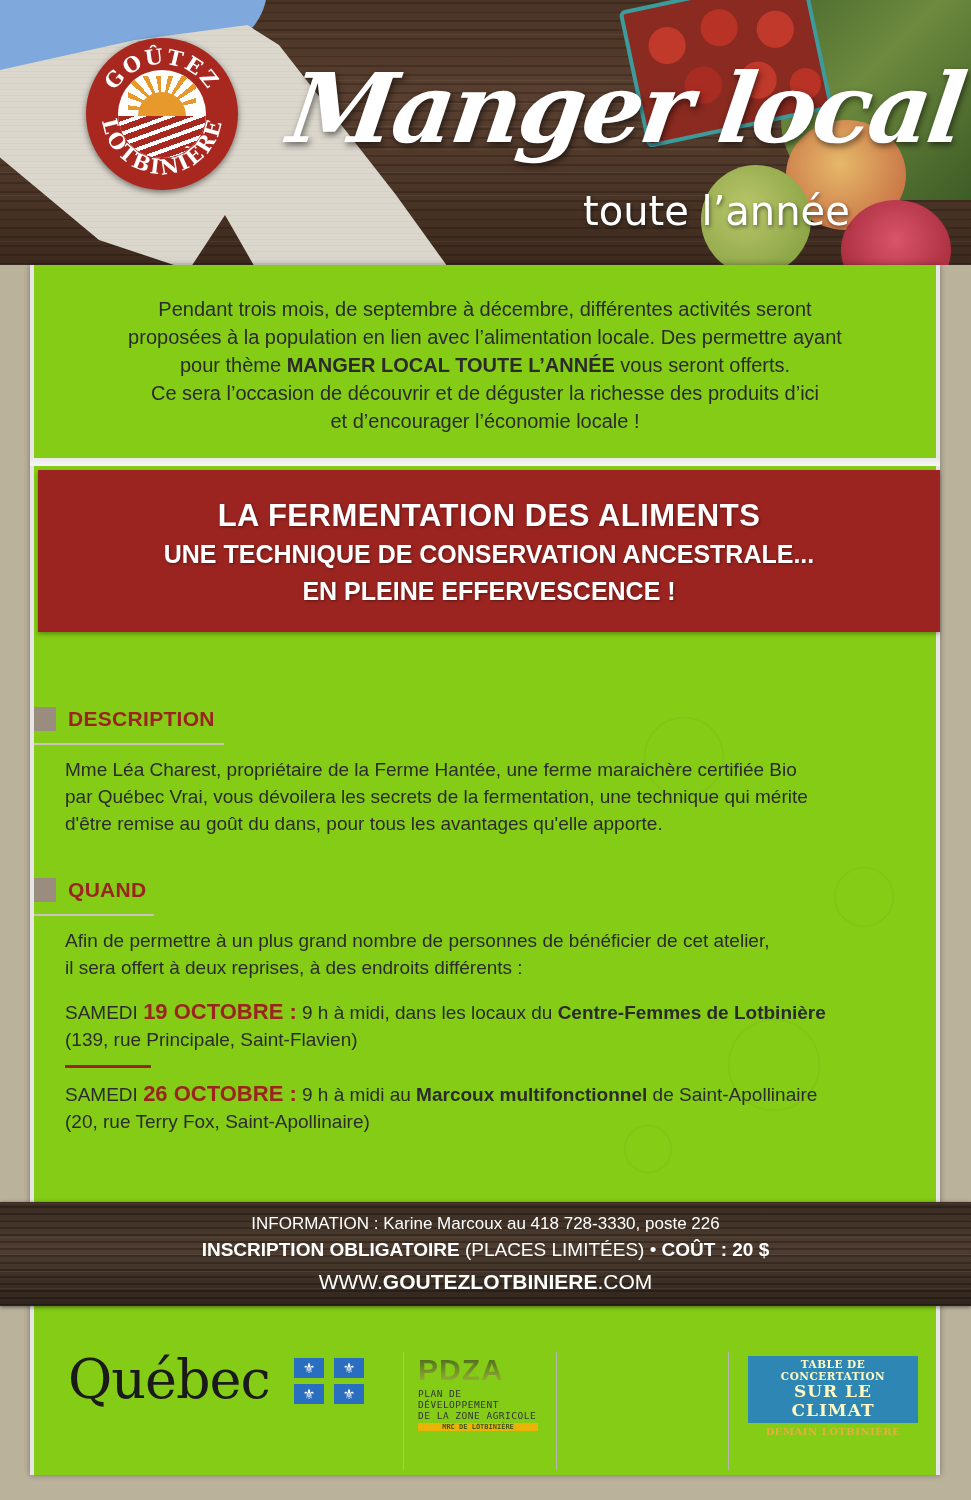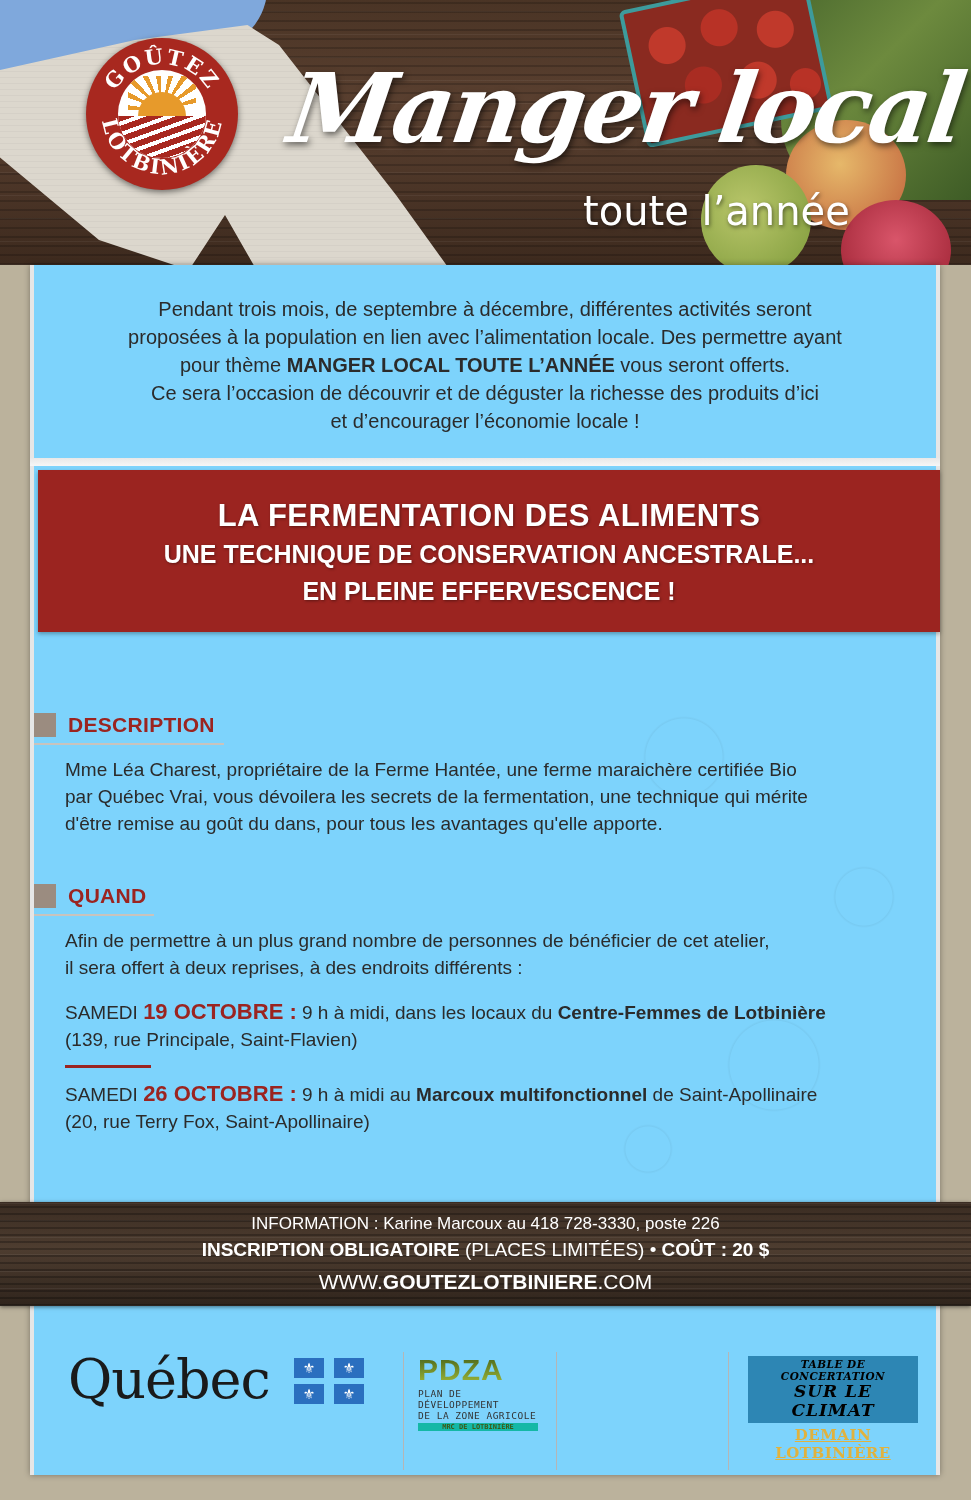--- a/index.html
+++ b/index.html
@@ -91,21 +91,21 @@
   }
   .title-sub {
     position: absolute; left: 583px; top: 188px;
     font-family: "DejaVu Sans", sans-serif; font-size: 40px; color: #fff;
     text-shadow: 1px 2px 4px rgba(0,0,0,0.5); white-space: nowrap;
   }
 
   
   .card {
     position: absolute; left: 30px; top: 265px; width: 910px; height: 1210px;
-    background: #7dd3fc;
+    background: #84cc16;
     box-shadow: 0 0 6px rgba(0,0,0,0.35);
     border-left: 4px solid #e6e6e6; border-right: 4px solid #e6e6e6;
   }
   .card-bg-doodles {
     position: absolute; right: 0; top: 380px; width: 360px; height: 560px;
     background:
       radial-gradient(circle at 30% 20%, transparent 38px, rgba(0,0,0,0.04) 39px, transparent 41px),
       radial-gradient(circle at 80% 45%, transparent 28px, rgba(0,0,0,0.04) 29px, transparent 31px),
       radial-gradient(circle at 55% 75%, transparent 44px, rgba(0,0,0,0.04) 45px, transparent 47px),
       radial-gradient(circle at 20% 90%, transparent 22px, rgba(0,0,0,0.04) 23px, transparent 25px);
@@ -126,21 +126,21 @@
     position: absolute; left: 4px; top: 205px; width: 902px; height: 162px;
     background: #9b2420;
     box-shadow: 0 2px 4px rgba(0,0,0,0.3);
     text-align: center; color: #fff;
   }
   .banner .l1 { font-size: 31px; font-weight: bold; margin-top: 28px; letter-spacing: 0.5px; text-shadow: 1px 1px 3px rgba(0,0,0,0.4); }
   .banner .l2 { font-size: 25px; font-weight: bold; margin-top: 6px; text-shadow: 1px 1px 3px rgba(0,0,0,0.4); }
   .banner .l3 { font-size: 25px; font-weight: bold; margin-top: 8px; text-shadow: 1px 1px 3px rgba(0,0,0,0.4); }
 
   .section-head {
-    position: absolute; left: 0; height: 36px; display: flex; align-items: center;
+    position: absolute; left: 0; height: 36px; display: flex; 
   }
   .section-head .marker {
     width: 22px; height: 24px; background: #9b8c80; margin-right: 12px;
   }
   .section-head .label {
     font-size: 21px; font-weight: bold; color: #9b2420; letter-spacing: 0.3px;
   }
   .section-head .rule {
     position: absolute; left: 0; bottom: -2px; height: 2px; background: #c9c3bd;
   }
@@ -183,33 +183,33 @@
   }
   .qc-flag { position: absolute; left: 260px; top: 52px; width: 72px; height: 48px; }
   .qc-flag .q {
     position: absolute; width: 30px; height: 20px; background: #2a6fbf;
     color: #fff; font-size: 14px; text-align: center; line-height: 20px;
   }
   .pdza { position: absolute; left: 384px; top: 46px; width: 120px; }
   .pdza .big { font-size: 30px; font-weight: bold; color: #5a7d24; letter-spacing: 1px; line-height: 36px;
     background: linear-gradient(#3d5a17, #a9c23c); -webkit-background-clip: text; color: transparent; }
   .pdza .small { font-family: "DejaVu Sans Mono", monospace; font-size: 9.5px; color: #333; line-height: 11px; letter-spacing: 0.5px; }
-  .pdza .mrc { margin-top: 2px; font-family: "DejaVu Sans Mono", monospace; font-size: 7px; background: #14b8a6; color: #3d5a17; text-align: center; font-weight: bold; }
+  .pdza .mrc { margin-top: 2px; font-family: "DejaVu Sans Mono", monospace; font-size: 7px; background: #eab308; color: #3d5a17; text-align: center; font-weight: bold; }
 
   .sadc { position: absolute; left: 541px; top: 48px; width: 140px; height: 70px; }
   .sadc .tri2 { position: absolute; left: 0; top: 0; width: 65px; height: 65px;
     background: #8dc04a; clip-path: polygon(0 0, 100% 0, 65% 100%); }
   .sadc .sadc-txt { position: absolute; left: 29px; top: 4px; font-size: 11px; color: #fff; }
   .sadc .lot-txt { position: absolute; left: 68px; top: 4px; font-size: 11px; color: #1a1a1a; font-weight: bold; }
 
   .climat { position: absolute; left: 714px; top: 50px; width: 170px; text-align: center; }
-  .climat .box { background: #2d86b4; color: #000000; font-family: "DejaVu Serif", serif; font-weight: bold; padding: 2px 8px 3px; font-style: italic; }
+  .climat .box { background: #2d86b4; color: #fef9c3; font-family: "DejaVu Serif", serif; font-weight: bold; padding: 2px 8px 3px; }
   .climat .t1 { font-size: 10.5px; letter-spacing: 0.5px; }
   .climat .t2 { font-size: 17px; letter-spacing: 1px; line-height: 19px; }
-  .climat .t3 { font-family: "DejaVu Serif", serif; font-weight: bold; color: #e0b23e; font-size: 15px; margin-top: 3px; letter-spacing: 0.5px; text-decoration: underline; }
+  .climat .t3 { font-family: "DejaVu Serif", serif; font-weight: bold; color: #e0b23e; font-size: 10px; margin-top: 3px; letter-spacing: 0.5px; }
 </style>
 </head>
 <body>
 
 <div class="header">
   <div class="river"></div>
   <div class="map"></div>
   <div class="produce">
     <div class="greens"></div>
     <div class="tomato-basket"></div>

